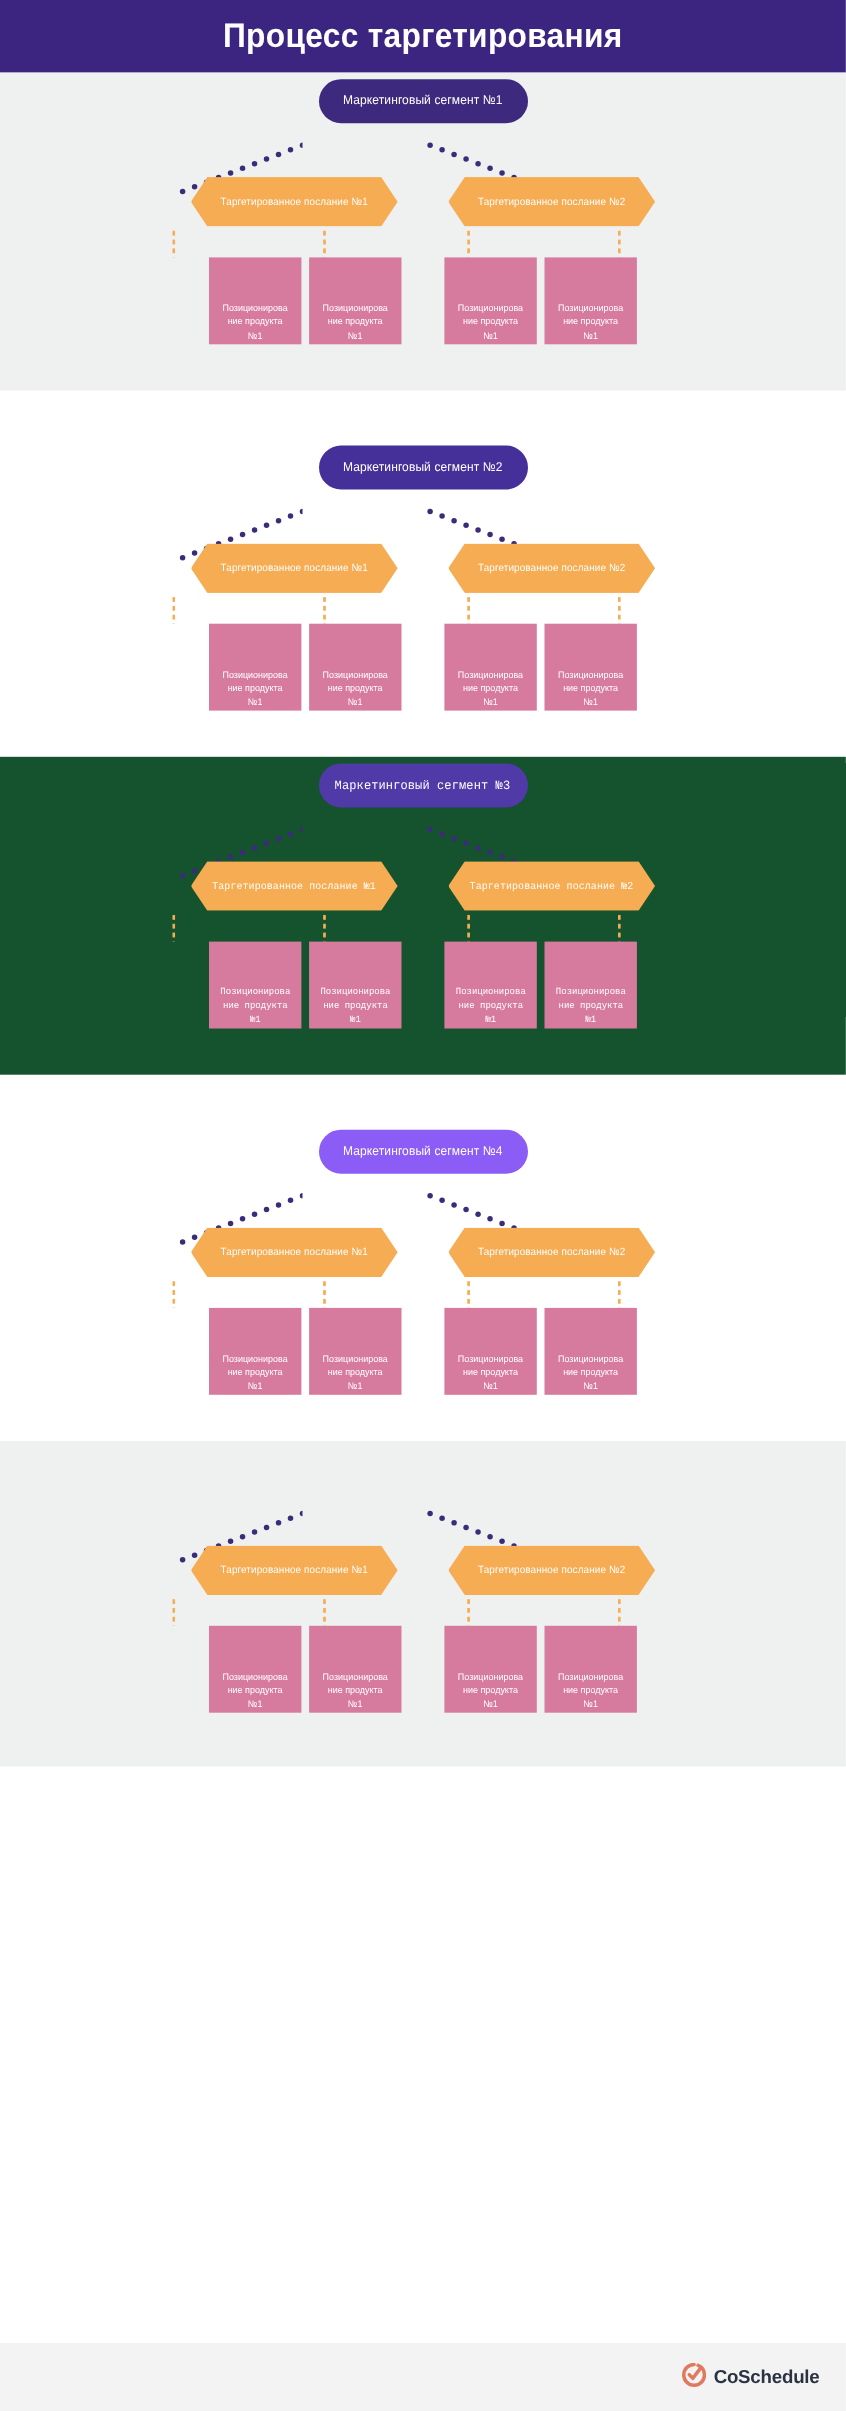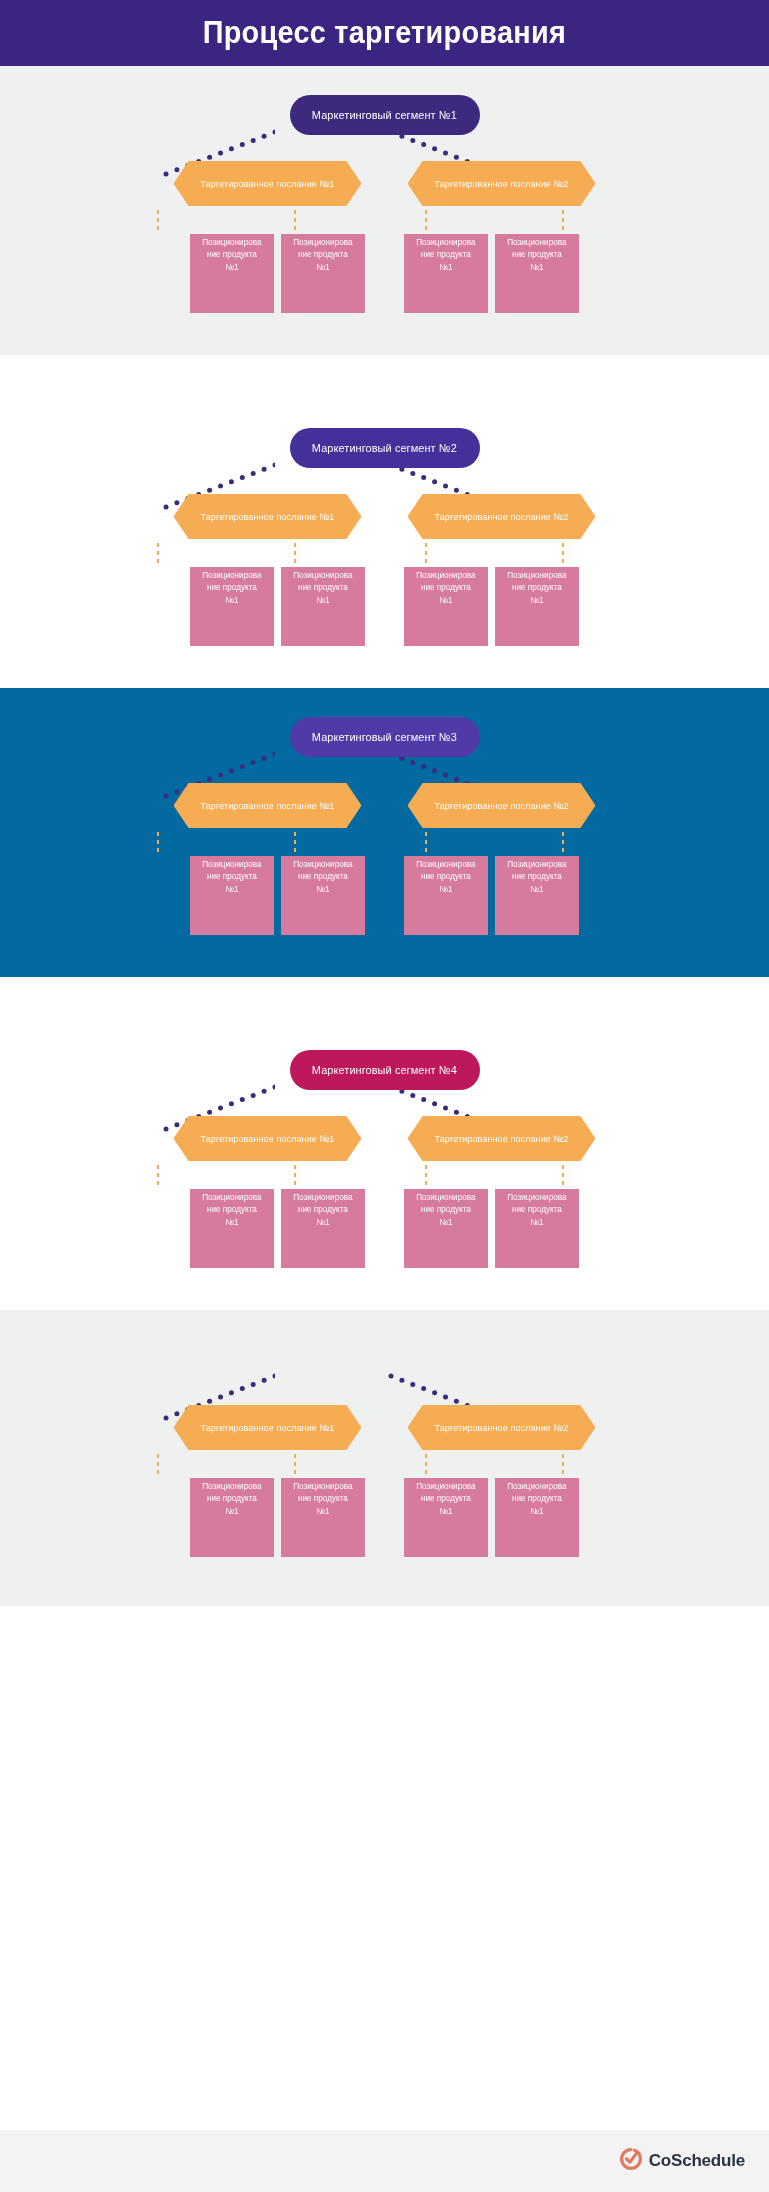--- a/index.html
+++ b/index.html
@@ -35,21 +35,21 @@
   }
   .section.bg-gray  { background:#eff0f0; }
   .section.bg-white { background:#ffffff;margin-top:44px; }
   .section.tall     { height:296px; }
 
   
   .pill {
     position:absolute;
     left:50%;
     transform:translateX(-50%);
-    top:29px;
+    top:6px;
     width:190px;
     height:40px;
     border-radius:20px;
     display:flex;
     align-items:center;
     justify-content:center;
     z-index:3;
   }
   .pill-label {
     color:#ffffff;
@@ -125,21 +125,21 @@
     justify-content:center;
     z-index:2;
   }
   .box-pair { display:flex; gap:7px; }
   .pair-gap { width:39px; }
   .box {
     width:84px;
     height:79px;
     background:#d77b9e;
     display:flex;
-    align-items:flex-start;
+    align-items:flex-end;
     justify-content:center;
     text-align:center;
     padding:2px;
   }
   .box-label {
     color:#ffffff;
     font-size:8.5px;
     line-height:1.45;
     white-space:pre-line;
     transform:scaleX(0.96);
@@ -311,21 +311,21 @@
 №1</span>
           </div>
           <div class="box" style="background: rgb(215, 123, 158);">
             <span class="box-label">Позиционирова
 ние продукта
 №1</span>
           </div>
         </div>
       </div>
     </div>
-    <div class="section bg-gray" style="background: #0369a1;">
+    <div class="section bg-gray" style="background: #14532d; font-family: Liberation Mono, monospace;">
       <div class="pill" style="background: rgb(79, 58, 168);">
         <span class="pill-label">Маркетинговый сегмент №3</span>
       </div>
       <div class="diag left"><svg width="115" height="50">
           <circle cx="115.0" cy="4.0" r="2.5" fill="#3b2c7a"></circle>
           <circle cx="104.1" cy="8.2" r="2.5" fill="#3b2c7a"></circle>
           <circle cx="93.2" cy="12.4" r="2.5" fill="#3b2c7a"></circle>
           <circle cx="82.3" cy="16.6" r="2.5" fill="#3b2c7a"></circle>
           <circle cx="71.4" cy="20.8" r="2.5" fill="#3b2c7a"></circle>
           <circle cx="60.5" cy="25.0" r="2.5" fill="#3b2c7a"></circle>
@@ -384,21 +384,21 @@
           </div>
           <div class="box" style="background: rgb(215, 123, 158);">
             <span class="box-label">Позиционирова
 ние продукта
 №1</span>
           </div>
         </div>
       </div>
     </div>
     <div class="section bg-white" style="background: rgb(255, 255, 255);">
-      <div class="pill" style="background: #be185d;">
+      <div class="pill" style="background: #8b5cf6;">
         <span class="pill-label">Маркетинговый сегмент №4</span>
       </div>
       <div class="diag left"><svg width="115" height="50">
           <circle cx="115.0" cy="4.0" r="2.5" fill="#3b2c7a"></circle>
           <circle cx="104.1" cy="8.2" r="2.5" fill="#3b2c7a"></circle>
           <circle cx="93.2" cy="12.4" r="2.5" fill="#3b2c7a"></circle>
           <circle cx="82.3" cy="16.6" r="2.5" fill="#3b2c7a"></circle>
           <circle cx="71.4" cy="20.8" r="2.5" fill="#3b2c7a"></circle>
           <circle cx="60.5" cy="25.0" r="2.5" fill="#3b2c7a"></circle>
           <circle cx="49.6" cy="29.2" r="2.5" fill="#3b2c7a"></circle>

